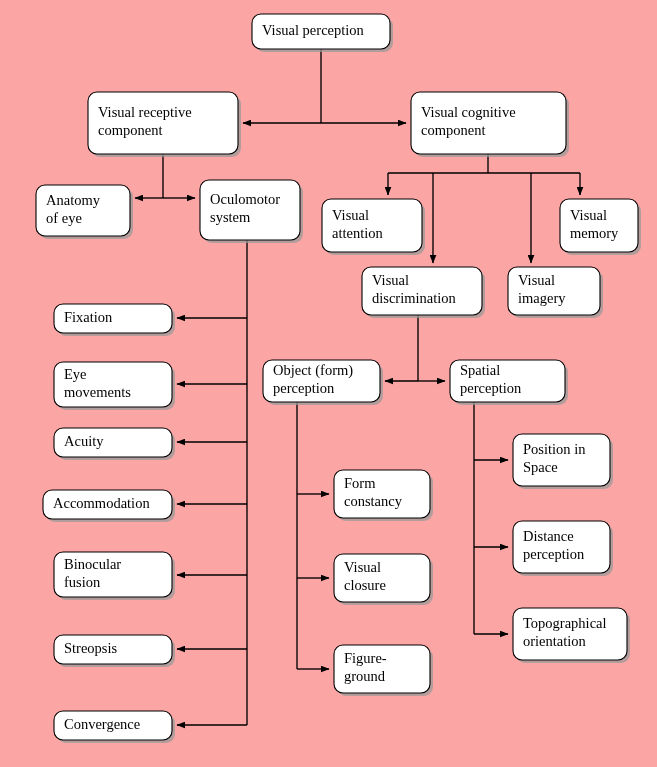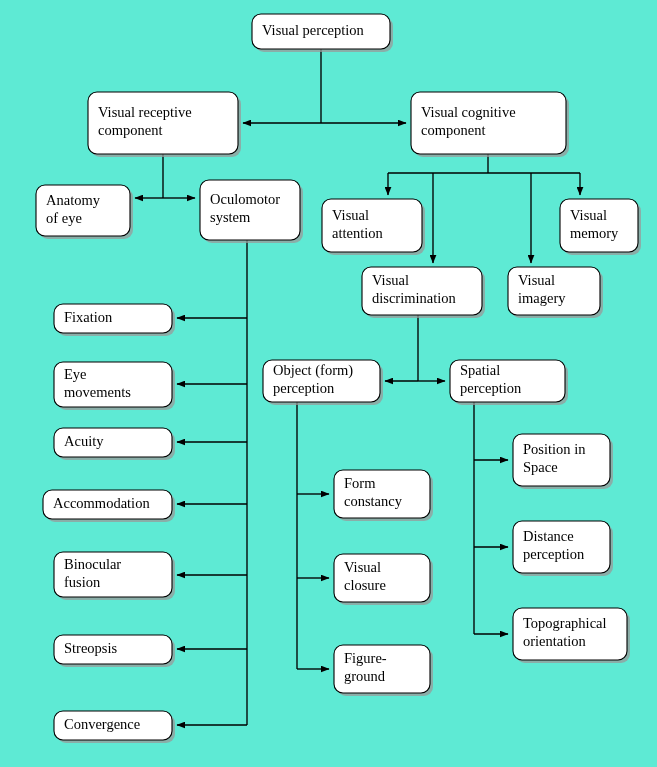--- a/index.html
+++ b/index.html
@@ -4,21 +4,21 @@
 <style>
   html, body {
     margin: 0;
     padding: 0;
     background: #ffffff;
   }
   #diagram-root {
     position: relative;
     width: 657px;
     height: 767px;
-    background: #5eead4;
+    background: #fca5a5;
     font-family: "Liberation Serif", "DejaVu Serif", serif;
     overflow: hidden;
   }
   svg#diagram-svg {
     position: absolute;
     top: 0; left: 0;
     width: 657px;
     height: 767px;
   }
   .node-box {

